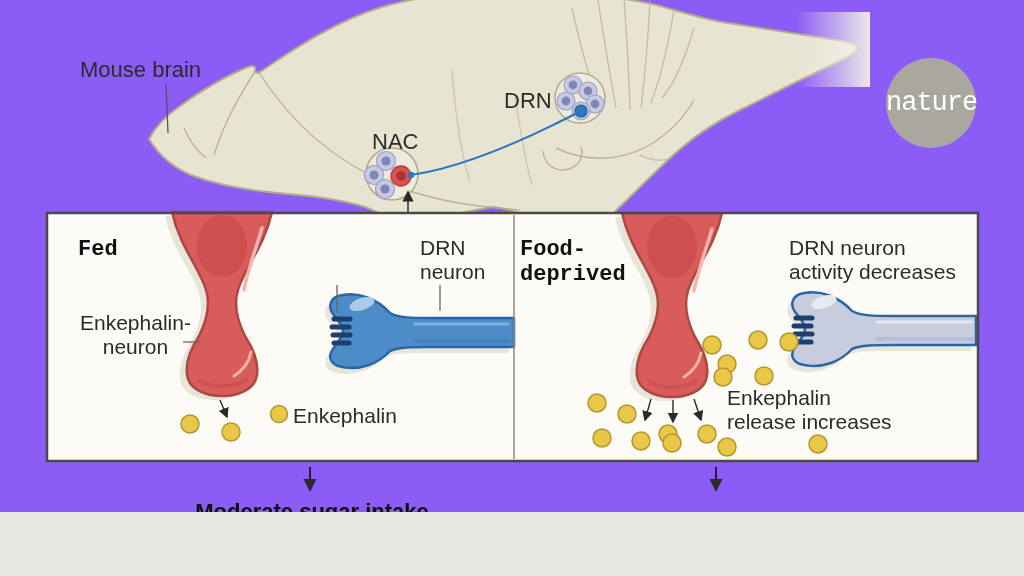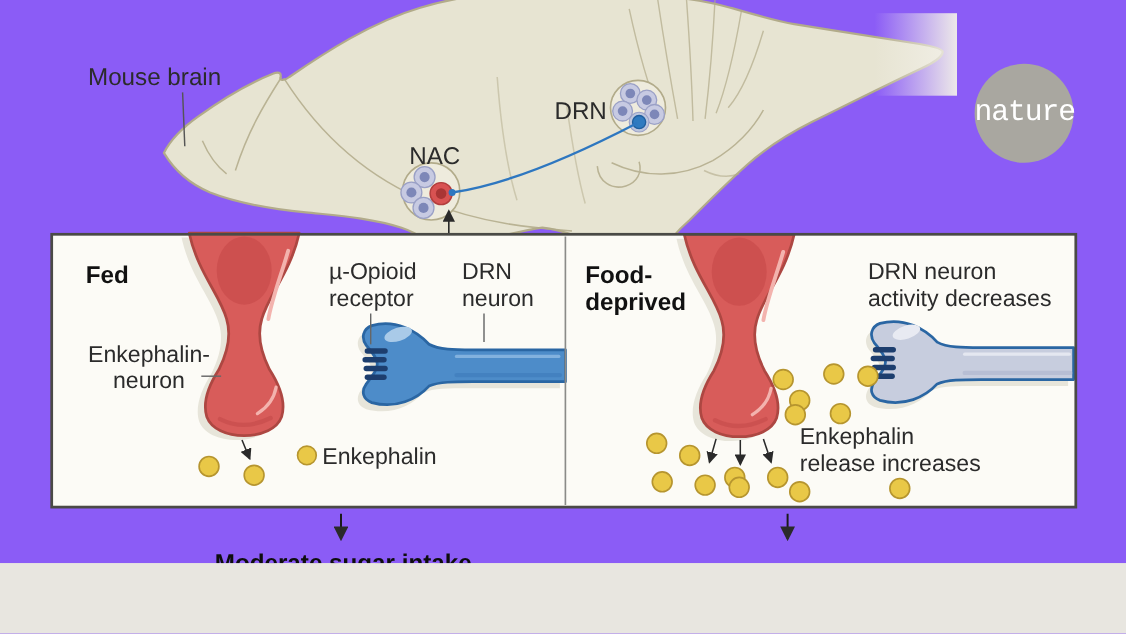--- a/index.html
+++ b/index.html
@@ -7,21 +7,21 @@
     position:relative;width:1024px;height:512px;overflow:hidden;
     background:#8b5cf6;
     font-family:"Liberation Sans",sans-serif;
     padding-left:23px;
     -webkit-font-smoothing:antialiased;
   }
   .stage svg{position:absolute;left:0;top:0;}
   .lbl{position:absolute;color:#2b2b2b;font-size:21px;line-height:24px;white-space:nowrap;}
   .lbl span{display:block;}
   .region-lbl{font-size:22px;}
-  .title{position:absolute;color:#111;font-size:22px;font-weight:bold;line-height:25px;white-space:nowrap;}
+  .title{position:absolute;color:#111;font-size:22px;font-weight:bold;line-height:25px;white-space:nowrap;font-family:Liberation Mono, monospace;}
   .title span{display:block;}
   .outcome{position:absolute;width:400px;text-align:center;color:#0d0d0d;
     font-size:22px;font-weight:bold;white-space:nowrap;}
   .logo-text{position:absolute;left:886px;top:88px;width:90px;text-align:center;
     color:#ffffff;font-family:Liberation Mono, monospace;font-size:27px;letter-spacing:-1px;}
 </style>
 </head>
 <body>
 
 <div class="stage">
@@ -214,31 +214,27 @@
 <div class="lbl region-lbl" style="left:372px;top:130px;">NAC</div>
 <div class="lbl region-lbl" style="left:504px;top:89px;">DRN</div>
 
 <div class="logo-text">nature</div>
 
 <div class="title" style="left:78px;top:237px;">Fed</div>
 <div class="lbl" style="left:80px;top:311px;text-align:center;">
   <span>Enkephalin-</span>
   <span>neuron</span>
 </div>
-<div class="lbl" style="left:299px;top:236px;">
-  <span>µ-Opioid</span>
-  <span>receptor</span>
-</div>
 <div class="lbl" style="left:420px;top:236px;">
   <span>DRN</span>
   <span>neuron</span>
 </div>
 <div class="lbl" style="left:293px;top:404px;">Enkephalin</div>
 
-<div class="title" style="left:532px;top:237px;">
+<div class="title" style="left:520px;top:237px;">
   <span>Food-</span>
   <span>deprived</span>
 </div>
 <div class="lbl" style="left:789px;top:236px;">
   <span>DRN neuron</span>
   <span>activity decreases</span>
 </div>
 <div class="lbl" style="left:727px;top:386px;">
   <span>Enkephalin</span>
   <span>release increases</span>

